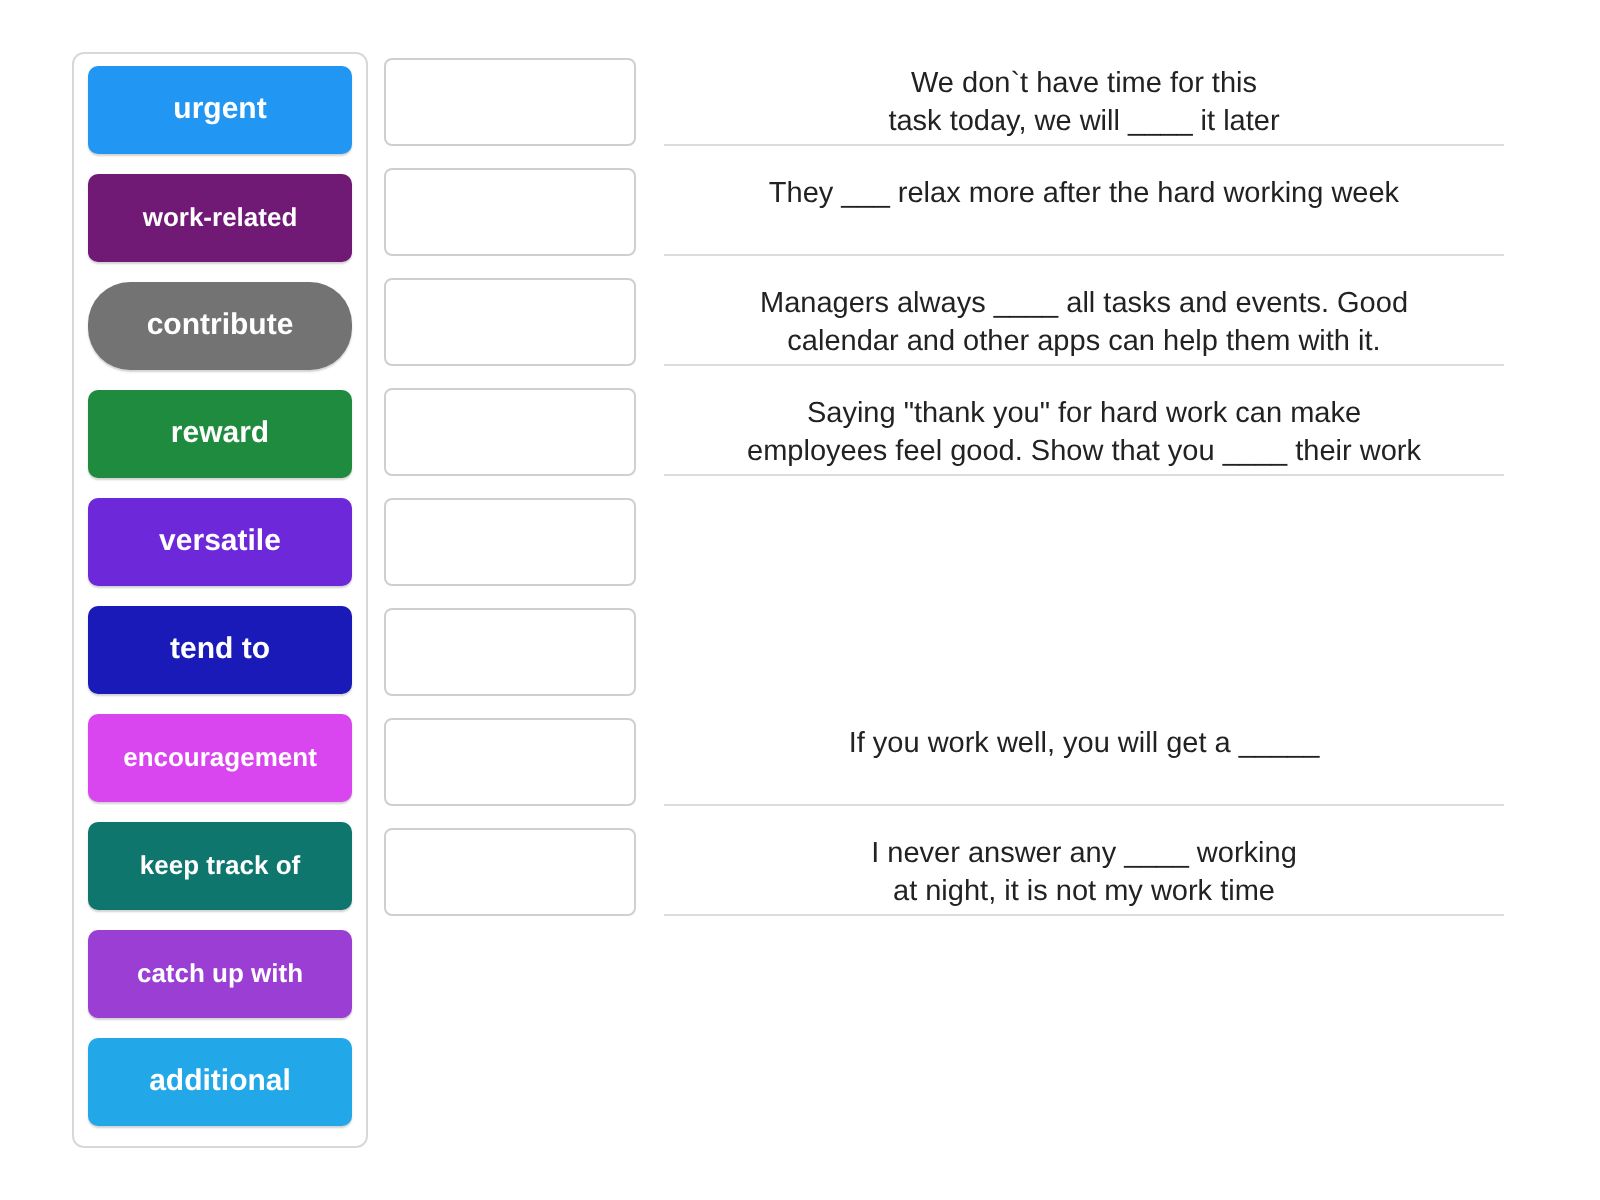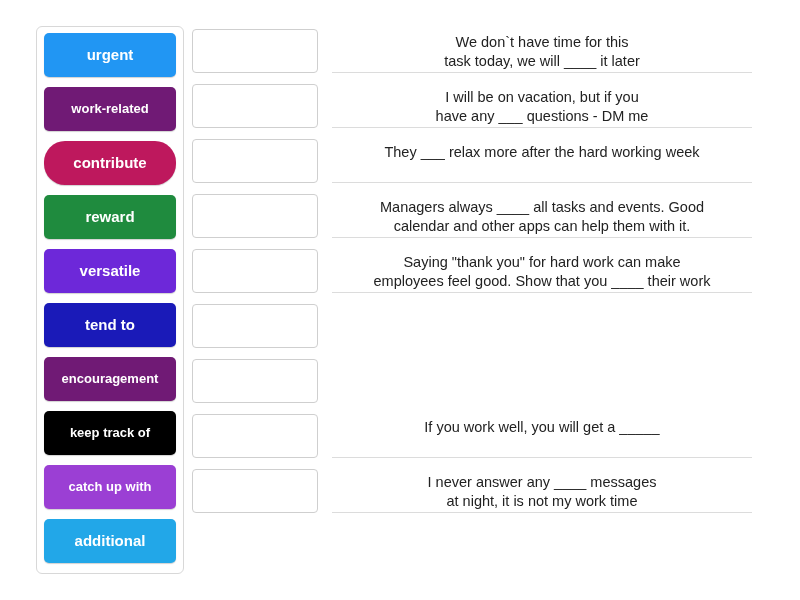--- a/index.html
+++ b/index.html
@@ -95,40 +95,35 @@
   }
 </style>
 </head>
 <body>
 
 <div id="app">
 
   <div class="word-bank" id="word-bank">
       <div class="word-tile" style="background: rgb(33, 150, 243);">urgent</div>
       <div class="word-tile small" style="background: #701a75;">work-related</div>
-      <div class="word-tile" style="background: #be185d; border-radius: 21px;">contribute</div>
+      <div class="word-tile" style="background: #737373; border-radius: 21px;">contribute</div>
       <div class="word-tile" style="background: rgb(31, 139, 62);">reward</div>
       <div class="word-tile" style="background: #6d28d9;">versatile</div>
       <div class="word-tile" style="background: rgb(26, 26, 184);">tend to</div>
-      <div class="word-tile small" style="background: #701a75;">encouragement</div>
-      <div class="word-tile small" style="background: #000000; text-align: right;">keep track of</div>
+      <div class="word-tile small" style="background: #d946ef;">encouragement</div>
+      <div class="word-tile small" style="background: #0f766e; text-align: right;">keep track of</div>
       <div class="word-tile small" style="background: rgb(155, 63, 212);">catch up with</div>
       <div class="word-tile" style="background: rgb(34, 167, 232);">additional</div>
     </div>
 
   <div class="rows" id="rows">
       <div class="row">
         <div class="drop-slot"></div>
         <div class="sentence">We don`t have time for this
 task today, we will ____ it later</div>
-      </div>
-      <div class="row">
-        <div class="drop-slot"></div>
-        <div class="sentence">I will be on vacation, but if you
-have any ___ questions - DM me</div>
       </div>
       <div class="row">
         <div class="drop-slot"></div>
         <div class="sentence">They ___ relax more after the hard working week</div>
       </div>
       <div class="row">
         <div class="drop-slot"></div>
         <div class="sentence">Managers always ____ all tasks and events. Good
 calendar and other apps can help them with it.</div>
       </div>
@@ -142,18 +137,18 @@
       </div>
       <div class="row">
         <div class="drop-slot"></div>
       </div>
       <div class="row">
         <div class="drop-slot"></div>
         <div class="sentence">If you work well, you will get a _____</div>
       </div>
       <div class="row">
         <div class="drop-slot"></div>
-        <div class="sentence">I never answer any ____ messages
+        <div class="sentence">I never answer any ____ working
 at night, it is not my work time</div>
       </div>
     </div>
 
 </div>
 
 </body></html>

